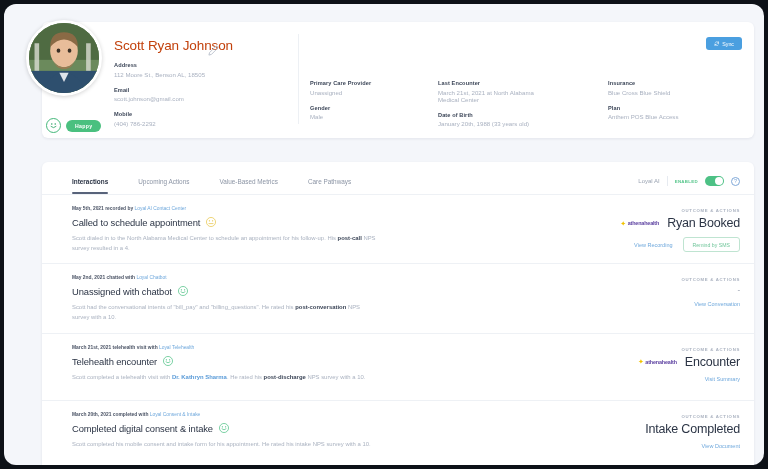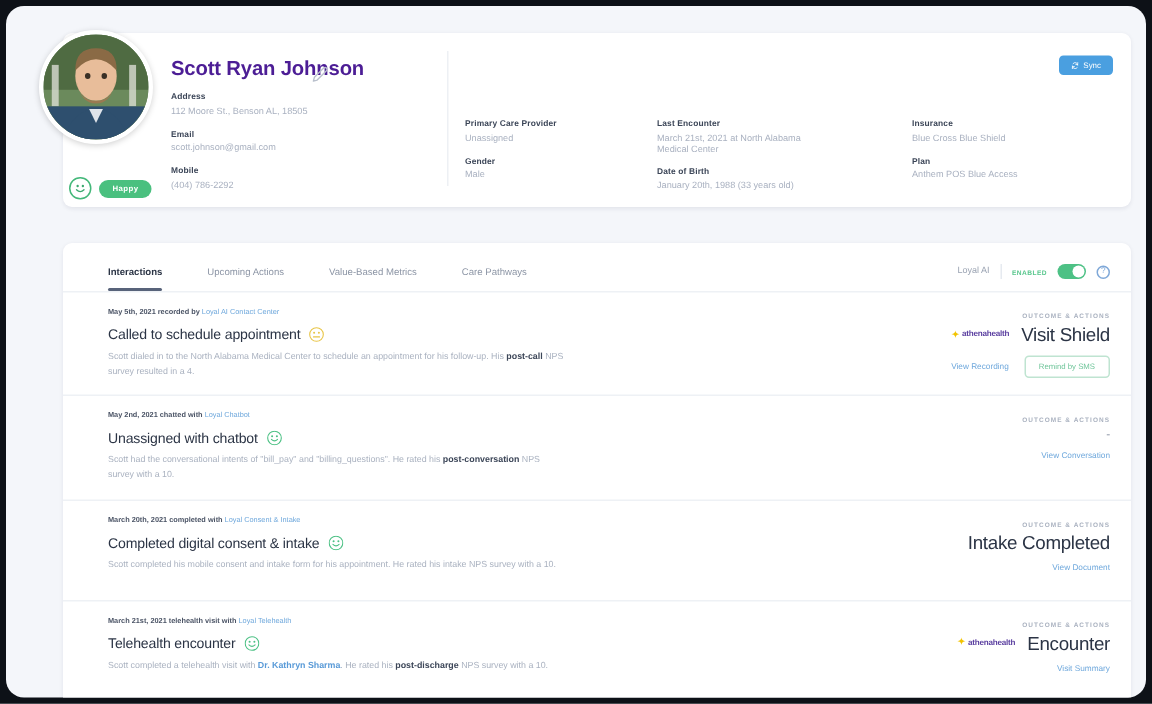--- a/index.html
+++ b/index.html
@@ -53,21 +53,21 @@
   .mood-pill {
     background: #4ac07f; color: #fff;
     font-size: 5.2px; font-weight: bold;
     letter-spacing: .3px;
     padding: 3px 9px; border-radius: 9px;
     text-transform: capitalize;
   }
 
   .name-col { position: absolute; left: 72px; top: 16px; width: 180px; }
   .pname {
-    font-size: 13.5px; color: #4c1d95; font-weight: 700;
+    font-size: 13.5px; color: #c2410c; font-weight: 400;
     letter-spacing: -.1px;
   }
   .edit-icon {
     position: absolute; left: 166px; top: 20px;
     width: 11px; height: 11px; color: #b9c0cc; cursor: pointer;
   }
   .edit-icon svg { width: 100%; height: 100%; }
 
   .fl { margin-top: 9px; }
   .fl-label { font-size: 5.6px; color: #3c4658; font-weight: bold; letter-spacing: .1px; }
@@ -160,21 +160,21 @@
   
   .row {
     position: relative;
     border-bottom: 1px solid #eef1f5;
     padding: 11px 14px 10px 30px;
     min-height: 67px;
   }
   .row:last-child { border-bottom: none; }
   .r-meta { font-size: 4.9px; color: #4a5365; font-weight: bold; }
   .r-meta .src { color: #6fa8dc; font-weight: normal; }
-  .r-title-line { display: flex; align-items: flex-end; gap: 6px; margin-top: 6px; }
+  .r-title-line { display: flex; align-items: flex-start; gap: 6px; margin-top: 6px; }
   .r-title { font-size: 9.4px; color: #2b3445; letter-spacing: -.1px; }
   .face {
     width: 10px; height: 10px; border-radius: 50%;
     display: flex; align-items: center; justify-content: center;
     flex: 0 0 auto;
   }
   .face svg { width: 100%; height: 100%; }
   .r-desc {
     margin-top: 6px; font-size: 5.9px; color: #aab2c0;
     line-height: 1.65; max-width: 305px;
@@ -343,21 +343,21 @@
         </span>
       </div>
       <div class="r-desc">Scott dialed in to the North Alabama Medical Center to schedule an appointment for his follow-up. His <b>post-call</b> NPS survey resulted in a 4.</div>
       <div class="r-right">
         <div class="oa-label">OUTCOME &amp; ACTIONS</div>
         <div class="oa-main-line">
           <span class="logo-athena">
             <span class="leaf">✦</span>
             <span class="txt">athenahealth</span>
           </span>
-          <span class="oa-value">Visit Shield</span>
+          <span class="oa-value">Ryan Booked</span>
         </div>
         <div class="oa-actions">
           <span class="oa-link">View Recording</span>
           <span class="oa-btn">Remind by SMS</span>
         </div>
       </div>
     </div>
 
     <div class="row">
       <div class="r-meta">
@@ -381,20 +381,51 @@
           <span class="oa-value dash">-</span>
         </div>
         <div class="oa-actions">
           <span class="oa-link">View Conversation</span>
         </div>
       </div>
     </div>
 
     <div class="row">
       <div class="r-meta">
+        <span>March 21st, 2021 telehealth visit with </span><span class="src">Loyal Telehealth</span>
+      </div>
+      <div class="r-title-line">
+        <span class="r-title">Telehealth encounter</span>
+        <span class="face">
+          <svg viewBox="0 0 22 22" xmlns="http://www.w3.org/2000/svg">
+            <circle cx="11" cy="11" r="10" fill="none" stroke="#4dc185" stroke-width="1.6"></circle>
+            <circle cx="7.5" cy="8.5" r="1.5" fill="#4dc185"></circle>
+            <circle cx="14.5" cy="8.5" r="1.5" fill="#4dc185"></circle>
+            <path d="M6.5 13 q4.5 4.5 9 0" stroke="#4dc185" stroke-width="1.6" fill="none" stroke-linecap="round"></path>
+          </svg>
+        </span>
+      </div>
+      <div class="r-desc">Scott completed a telehealth visit with <span class="lnk">Dr. Kathryn Sharma</span>. He rated his <b>post-discharge</b> NPS survey with a 10.</div>
+      <div class="r-right">
+        <div class="oa-label">OUTCOME &amp; ACTIONS</div>
+        <div class="oa-main-line">
+          <span class="logo-athena">
+            <span class="leaf">✦</span>
+            <span class="txt">athenahealth</span>
+          </span>
+          <span class="oa-value">Encounter</span>
+        </div>
+        <div class="oa-actions">
+          <span class="oa-link">Visit Summary</span>
+        </div>
+      </div>
+    </div>
+
+    <div class="row">
+      <div class="r-meta">
         <span>March 20th, 2021 completed with </span><span class="src">Loyal Consent &amp; Intake</span>
       </div>
       <div class="r-title-line">
         <span class="r-title">Completed digital consent &amp; intake</span>
         <span class="face">
           <svg viewBox="0 0 22 22" xmlns="http://www.w3.org/2000/svg">
             <circle cx="11" cy="11" r="10" fill="none" stroke="#4dc185" stroke-width="1.6"></circle>
             <circle cx="7.5" cy="8.5" r="1.5" fill="#4dc185"></circle>
             <circle cx="14.5" cy="8.5" r="1.5" fill="#4dc185"></circle>
             <path d="M6.5 13 q4.5 4.5 9 0" stroke="#4dc185" stroke-width="1.6" fill="none" stroke-linecap="round"></path>
@@ -406,45 +437,14 @@
         <div class="oa-label">OUTCOME &amp; ACTIONS</div>
         <div class="oa-main-line">
           <span class="oa-value">Intake Completed</span>
         </div>
         <div class="oa-actions">
           <span class="oa-link">View Document</span>
         </div>
       </div>
     </div>
 
-    <div class="row">
-      <div class="r-meta">
-        <span>March 21st, 2021 telehealth visit with </span><span class="src">Loyal Telehealth</span>
-      </div>
-      <div class="r-title-line">
-        <span class="r-title">Telehealth encounter</span>
-        <span class="face">
-          <svg viewBox="0 0 22 22" xmlns="http://www.w3.org/2000/svg">
-            <circle cx="11" cy="11" r="10" fill="none" stroke="#4dc185" stroke-width="1.6"></circle>
-            <circle cx="7.5" cy="8.5" r="1.5" fill="#4dc185"></circle>
-            <circle cx="14.5" cy="8.5" r="1.5" fill="#4dc185"></circle>
-            <path d="M6.5 13 q4.5 4.5 9 0" stroke="#4dc185" stroke-width="1.6" fill="none" stroke-linecap="round"></path>
-          </svg>
-        </span>
-      </div>
-      <div class="r-desc">Scott completed a telehealth visit with <span class="lnk">Dr. Kathryn Sharma</span>. He rated his <b>post-discharge</b> NPS survey with a 10.</div>
-      <div class="r-right">
-        <div class="oa-label">OUTCOME &amp; ACTIONS</div>
-        <div class="oa-main-line">
-          <span class="logo-athena">
-            <span class="leaf">✦</span>
-            <span class="txt">athenahealth</span>
-          </span>
-          <span class="oa-value">Encounter</span>
-        </div>
-        <div class="oa-actions">
-          <span class="oa-link">Visit Summary</span>
-        </div>
-      </div>
-    </div>
-
   </div>
 </div>
 
 </body></html>

